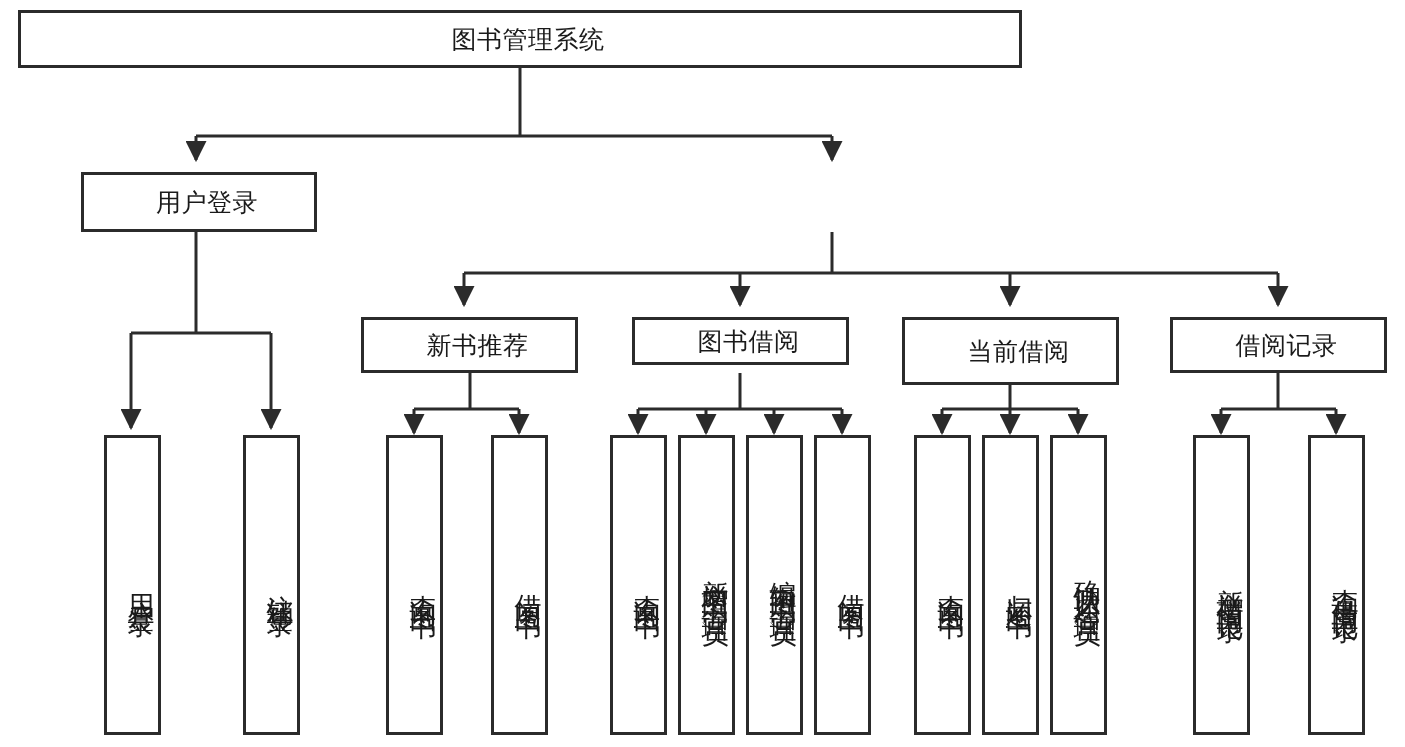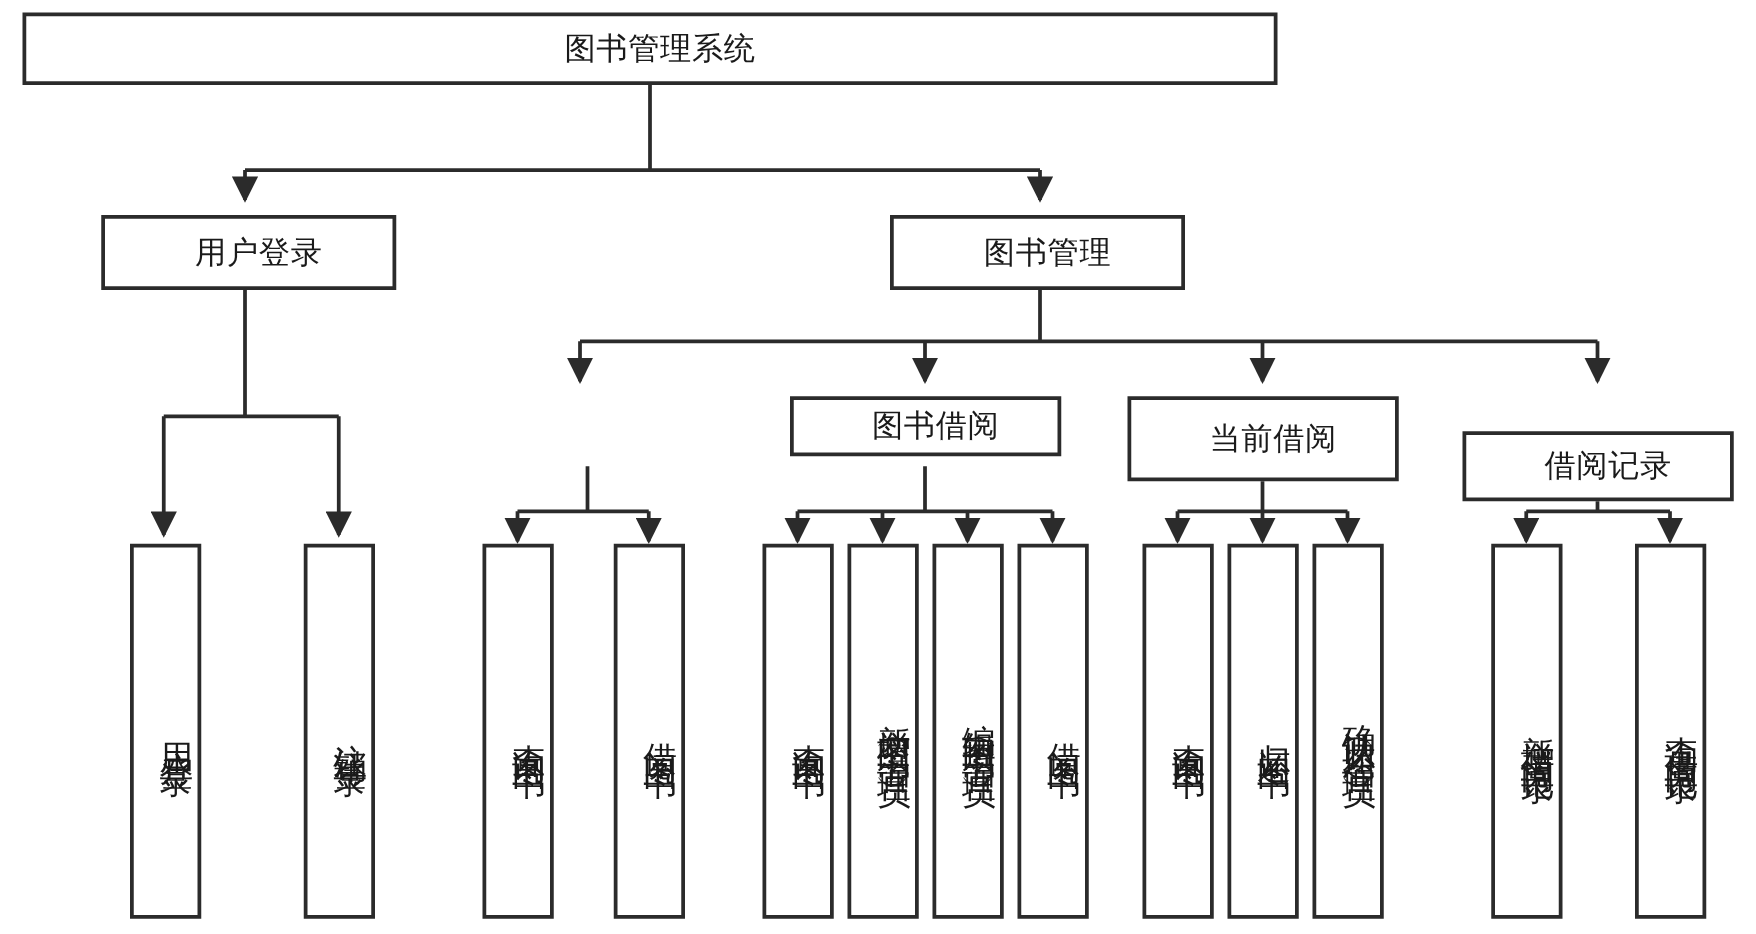--- a/index.html
+++ b/index.html
@@ -125,31 +125,31 @@
     </g>
   </svg>
 
   <div class="node root horiz" style="left:18px; top:10px; width:1004px; height:58px;">
     <span class="lbl">图书管理系统</span>
   </div>
 
   <div class="node horiz" style="left:81px; top:172px; width:236px; height:60px;">
     <span class="lbl">用户登录</span>
   </div>
-  <div class="node horiz" style="left:712px; top:172px; width:236px; height:60px;">
-    <span class="lbl">图书管理</span>
+
+  <div class="node horiz" style="left:361px; top:317px; width:217px; height:56px;">
+    <span class="lbl">新书推荐</span>
   </div>
-
   <div class="node horiz" style="left:632px; top:317px; width:217px; height:48px;">
     <span class="lbl">图书借阅</span>
   </div>
   <div class="node horiz" style="left:902px; top:317px; width:217px; height:68px;">
     <span class="lbl">当前借阅</span>
   </div>
-  <div class="node horiz" style="left:1170px; top:317px; width:217px; height:56px;margin-top:28px;">
+  <div class="node horiz" style="left:1170px; top:317px; width:217px; height:56px;">
     <span class="lbl">借阅记录</span>
   </div>
 
   <div class="node vert" style="left:104px; top:435px; width:57px; height:300px;">
     <span class="lbl">用户登录</span>
   </div>
   <div class="node vert" style="left:243px; top:435px; width:57px; height:300px;">
     <span class="lbl">注销登录</span>
   </div>
 

